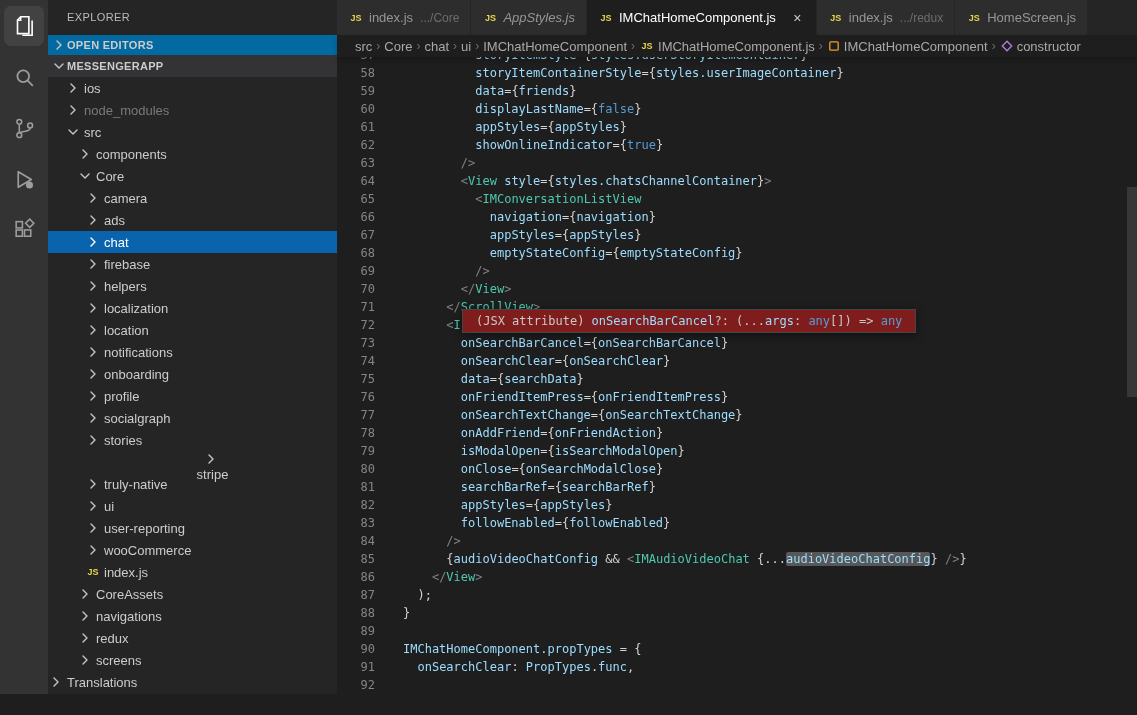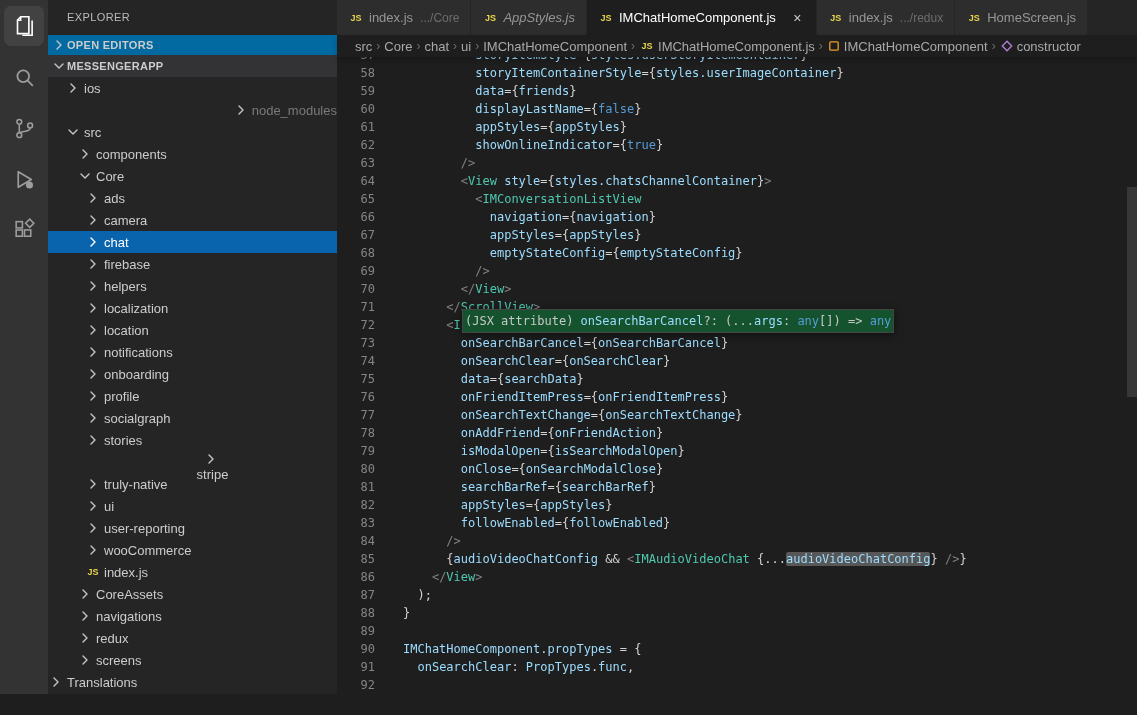--- a/index.html
+++ b/index.html
@@ -45,21 +45,21 @@
   .code{margin-top:-11px}
   .code-line{display:flex;height:18px;line-height:18px;font-family:"DejaVu Sans Mono","Liberation Mono",monospace;font-size:12px;white-space:pre}
   .ln{width:38px;flex:none;text-align:right;color:var(--ln)}
   .lt{padding-left:28px}
   .tk-attr,.tk-v{color:var(--syn-attr)}
   .tk-c{color:var(--syn-comp)}
   .tk-k{color:var(--syn-kw)}
   .tk-p,.tk-o,.tk-d{color:var(--syn-punct)}
   .tk-a{color:var(--syn-angle)}
   .tk-vh{color:var(--syn-attr);background:var(--word-highlight);border-radius:2px}
-  .tooltip{position:absolute;left:125px;top:252px;background:#14532d;border:1px solid var(--tooltip-border);padding:2px 2px;font-family:"DejaVu Sans Mono","Liberation Mono",monospace;font-size:12px;line-height:18px;white-space:nowrap;box-shadow:0 2px 8px rgba(0,0,0,.5);color:#c8c8c8;z-index:5}
+  .tooltip{position:absolute;left:125px;top:252px;background:#7f1d1d;border:1px solid var(--tooltip-border);padding:2px 13px;font-family:"DejaVu Sans Mono","Liberation Mono",monospace;font-size:12px;line-height:18px;white-space:nowrap;box-shadow:0 2px 8px rgba(0,0,0,.5);color:#c8c8c8;z-index:5}
   .tooltip .tk-p,.tooltip .tk-d{color:#c8c8c8}
   .sb-thumb{position:absolute;right:0;top:130px;width:10px;height:210px;background:rgba(121,121,121,.28)}
 </style>
 </head>
 <body>
 
 <div class="root">
 
   <div class="activity-bar">
       <div class="ab-item active">
@@ -120,21 +120,21 @@
     </div>
     <div class="tree">
         <div class="tree-row" style="padding-left: 17px;">
           <span class="chev">
             <svg viewBox="0 0 16 16" width="16" height="16">
               <path d="M6 4l4 4-4 4" fill="none" stroke="currentColor" stroke-width="1.4" stroke-linecap="round" stroke-linejoin="round"></path>
             </svg>
           </span>
           <span class="label">ios</span>
         </div>
-        <div class="tree-row dim" style="padding-left: 17px; justify-content: flex-end;">
+        <div class="tree-row dim" style="padding-left: 17px;">
           <span class="chev">
             <svg viewBox="0 0 16 16" width="16" height="16">
               <path d="M6 4l4 4-4 4" fill="none" stroke="currentColor" stroke-width="1.4" stroke-linecap="round" stroke-linejoin="round"></path>
             </svg>
           </span>
           <span class="label">node_modules</span>
         </div>
         <div class="tree-row" style="padding-left: 17px;">
           <span class="chev">
             <svg viewBox="0 0 16 16" width="16" height="16">
@@ -158,29 +158,29 @@
             </svg>
           </span>
           <span class="label">Core</span>
         </div>
         <div class="tree-row" style="padding-left: 37px;">
           <span class="chev">
             <svg viewBox="0 0 16 16" width="16" height="16">
               <path d="M6 4l4 4-4 4" fill="none" stroke="currentColor" stroke-width="1.4" stroke-linecap="round" stroke-linejoin="round"></path>
             </svg>
           </span>
+          <span class="label">camera</span>
+        </div>
+        <div class="tree-row" style="padding-left: 37px;">
+          <span class="chev">
+            <svg viewBox="0 0 16 16" width="16" height="16">
+              <path d="M6 4l4 4-4 4" fill="none" stroke="currentColor" stroke-width="1.4" stroke-linecap="round" stroke-linejoin="round"></path>
+            </svg>
+          </span>
           <span class="label">ads</span>
-        </div>
-        <div class="tree-row" style="padding-left: 37px;">
-          <span class="chev">
-            <svg viewBox="0 0 16 16" width="16" height="16">
-              <path d="M6 4l4 4-4 4" fill="none" stroke="currentColor" stroke-width="1.4" stroke-linecap="round" stroke-linejoin="round"></path>
-            </svg>
-          </span>
-          <span class="label">camera</span>
         </div>
         <div class="tree-row selected" style="padding-left: 37px;">
           <span class="chev">
             <svg viewBox="0 0 16 16" width="16" height="16">
               <path d="M6 4l4 4-4 4" fill="none" stroke="currentColor" stroke-width="1.4" stroke-linecap="round" stroke-linejoin="round"></path>
             </svg>
           </span>
           <span class="label">chat</span>
         </div>
         <div class="tree-row" style="padding-left: 37px;">

